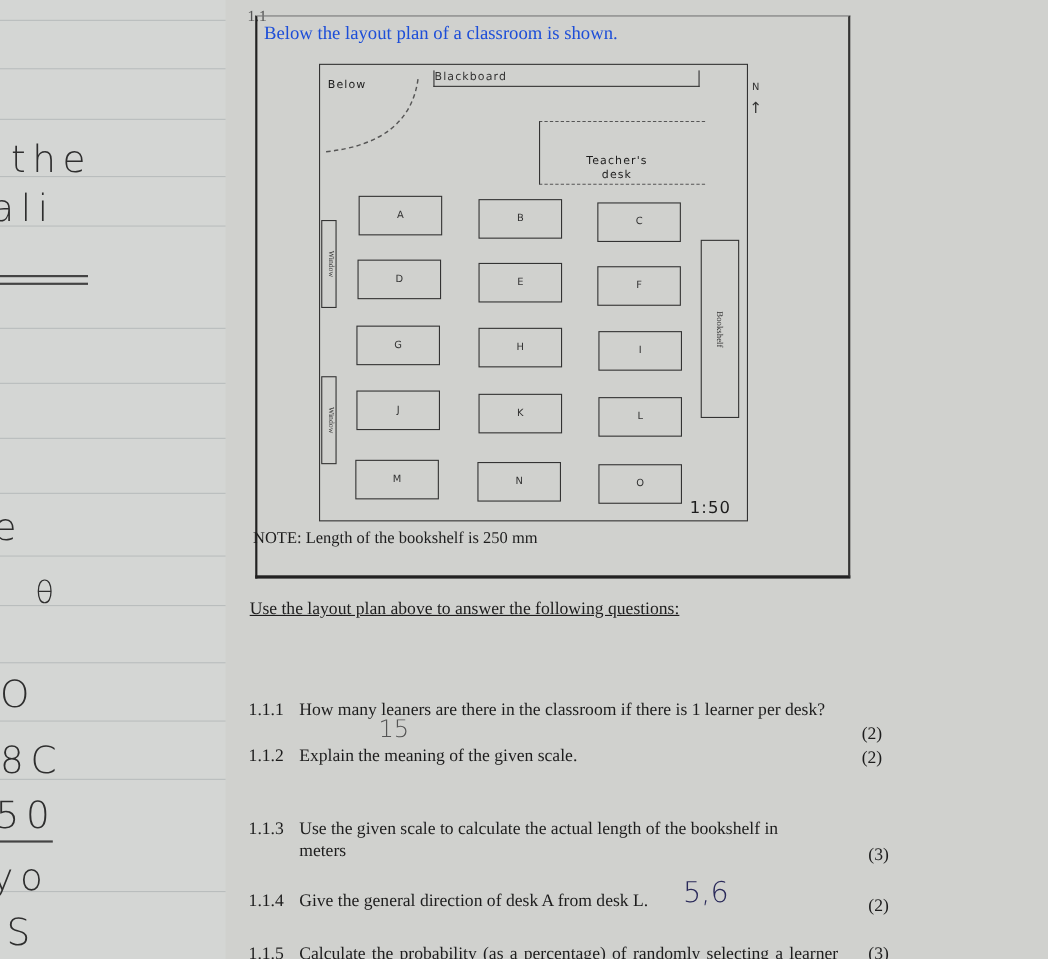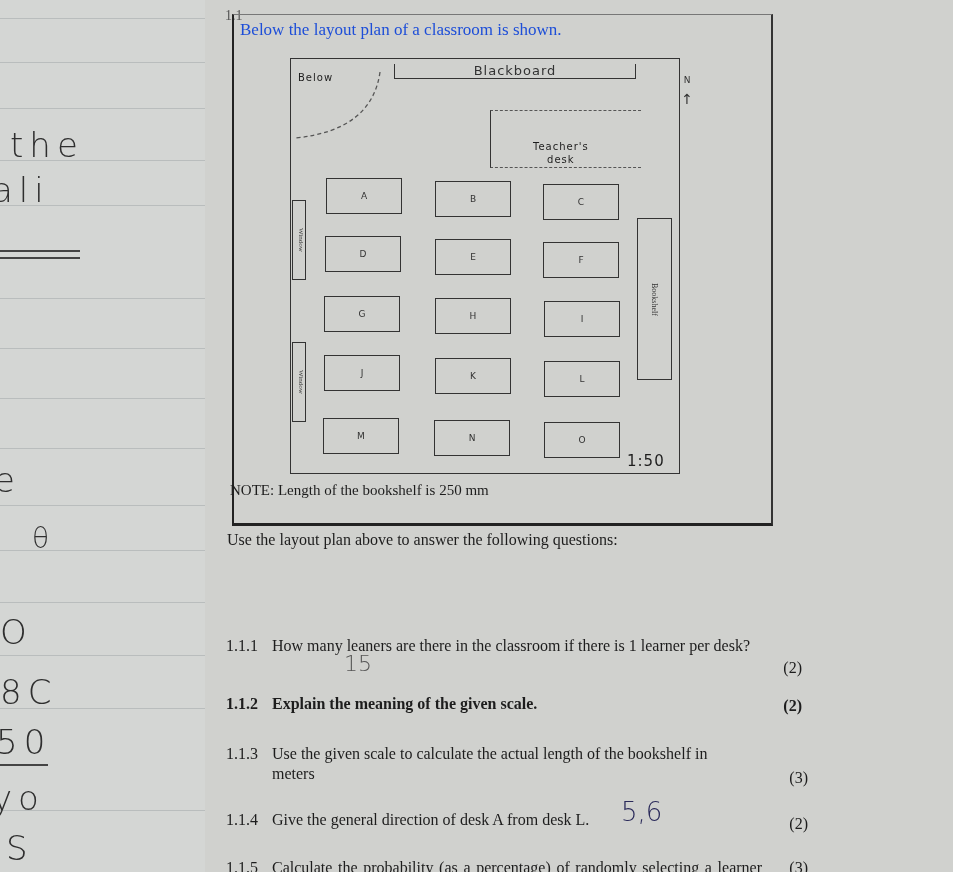--- a/index.html
+++ b/index.html
@@ -37,21 +37,21 @@
 
     .room {
       position: absolute; left: 290px; top: 58px; width: 388px; height: 414px;
       border: 1.5px solid #333; border-top-width: 1px;
     }
     .abs { position: absolute; }
     .sans { font-family: "DejaVu Sans", sans-serif; }
     .blackboard {
       position: absolute; left: 394px; top: 64px; width: 240px; height: 14px;
       border: 1px solid #333; border-top: none;
-      font-size: 13px; text-align: center; line-height: 14px; color: #333; letter-spacing: 1px;
+      font-size: 10px; text-align: left; line-height: 14px; color: #333; letter-spacing: 1px;
     }
     .door-label { left: 298px; top: 72px; font-size: 10px; letter-spacing: 1px; }
     .teacher-desk {
       position: absolute; left: 490px; top: 110px; width: 150px; height: 56px;
       border-left: 1px solid #333; border-top: 1px dashed #555; border-bottom: 1px dashed #555;
     }
     .teacher-label { left: 533px; top: 128px; font-size: 10px; text-align: center; line-height: 13px; letter-spacing: 1px; margin-top: 12px; }
     .compass { left: 681px; top: 76px; font-size: 9px; line-height: 8px; color: #333; text-align: center; width: 12px; }
 
     .desk {
@@ -65,21 +65,21 @@
       font-family: "Liberation Serif", serif;
     }
     .bookshelf {
       position: absolute; left: 637px; top: 218px; width: 33px; height: 160px;
       border: 1.5px solid #333; writing-mode: vertical-rl;
       font-size: 8px; text-align: center; color: #333; display: flex; align-items: center; justify-content: center;
     }
     .scale { left: 627px; top: 452px; font-size: 15px; letter-spacing: 1px; }
     .note { left: 230px; top: 482px; font-size: 15px; font-weight: normal; }
 
-    .instructions { left: 227px; top: 531px; font-size: 16px; }
+    .instructions { left: 227px; top: 545px; font-size: 16px; text-decoration: underline; }
     .question { position: absolute; left: 226px; width: 590px; font-size: 16px; line-height: 20px; margin-top: 46px; }
     .qnum { position: absolute; left: 0; top: 0; }
     .qtext { position: absolute; left: 46px; top: 0; width: 480px; }
     .marks { position: absolute; right: 0; }
     .handwriting {
       font-family: "DejaVu Sans", sans-serif; font-weight: 300; color: #555; font-size: 22px;
     }
   </style>
 </head>
 <body>
@@ -162,21 +162,21 @@
 
 <div class="abs instructions">Use the layout plan above to answer the following questions:</div>
 
 <div class="question" style="top:590px; height:40px;">
   <span class="qnum">1.1.1</span>
   <span class="qtext">How many leaners are there in the classroom if there is 1 learner per desk?</span>
   <span class="abs handwriting" style="left:118px; top:18px;">15</span>
   <span class="marks" style="top:22px; right:14px;">(2)</span>
 </div>
 
-<div class="question" style="top:648px; height:22px;font-weight:bold;">
+<div class="question" style="top:632px; height:22px;">
   <span class="qnum">1.1.2</span>
   <span class="qtext">Explain the meaning of the given scale.</span>
   <span class="marks" style="top:2px; right:14px;">(2)</span>
 </div>
 
 <div class="question" style="top:698px; height:44px;">
   <span class="qnum">1.1.3</span>
   <span class="qtext">Use the given scale to calculate the actual length of the bookshelf in meters</span>
   <span class="marks" style="top:24px; right:8px;">(3)</span>
 </div>

